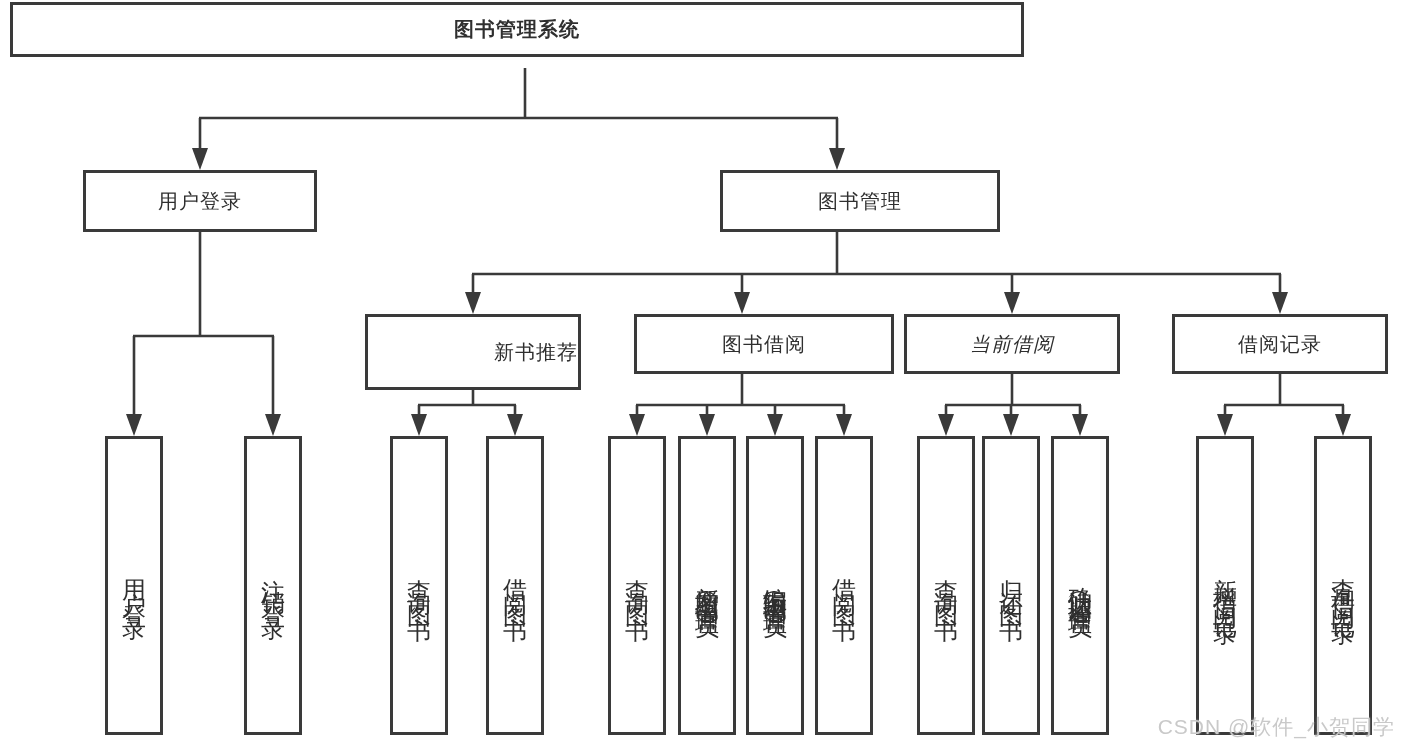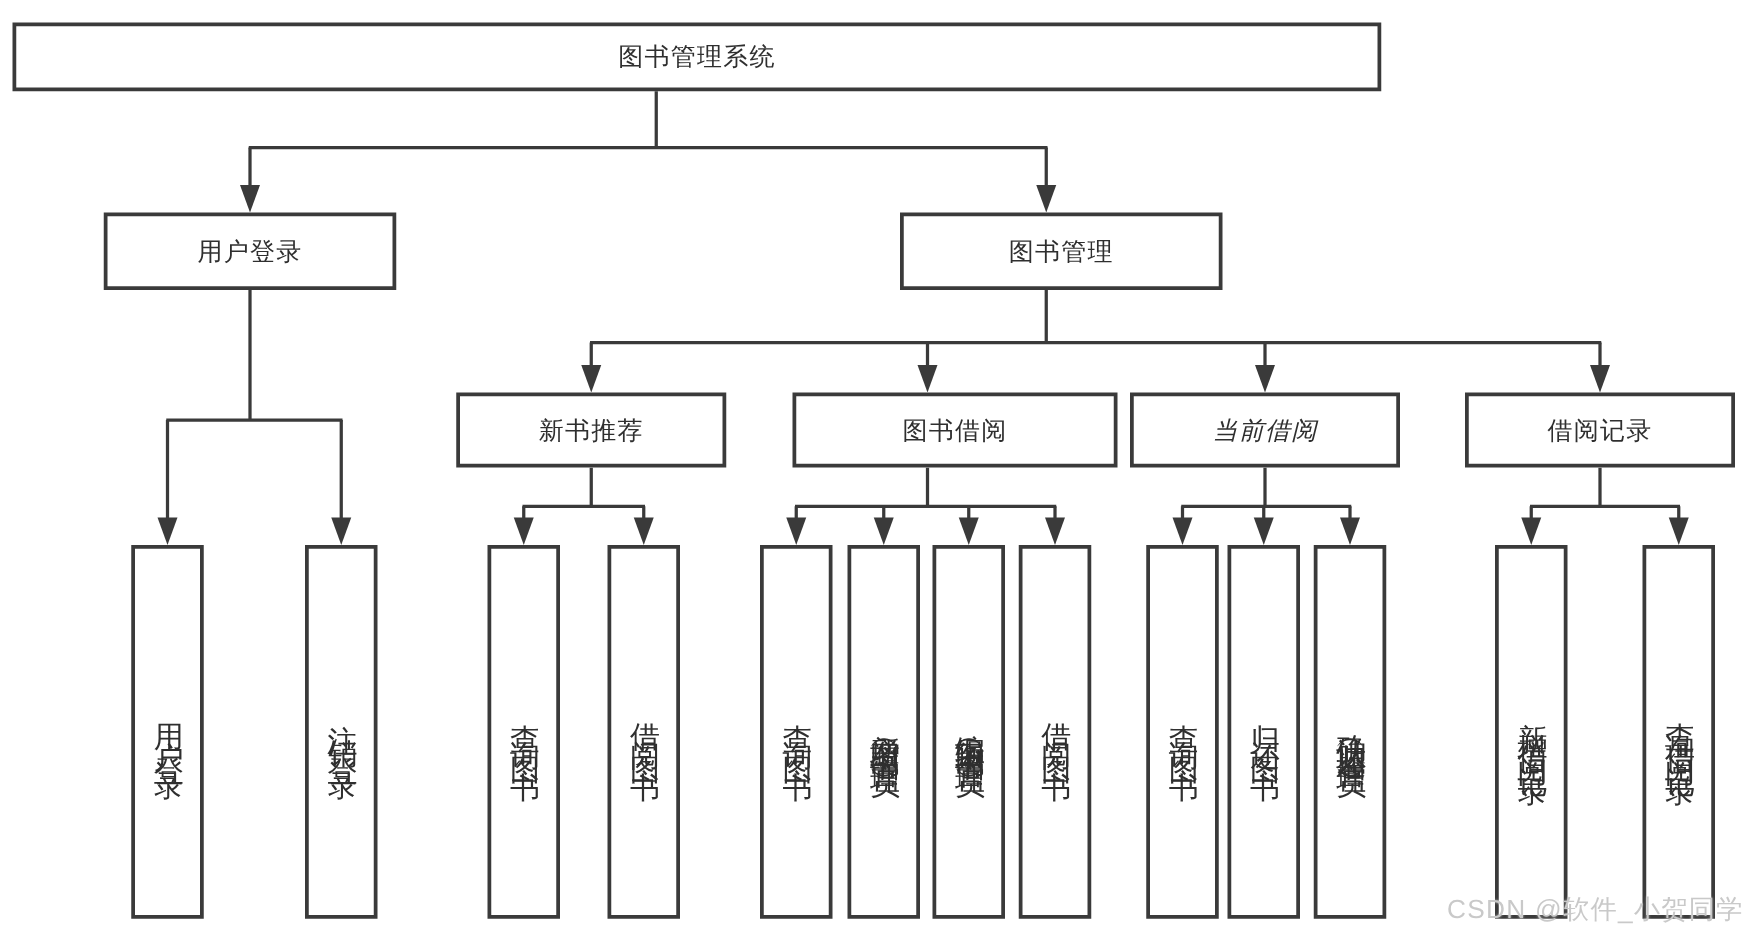--- a/index.html
+++ b/index.html
@@ -126,32 +126,32 @@
       <polygon points="767,414 783,414 775,436"></polygon>
       <polygon points="836,414 852,414 844,436"></polygon>
       <polygon points="938,414 954,414 946,436"></polygon>
       <polygon points="1003,414 1019,414 1011,436"></polygon>
       <polygon points="1072,414 1088,414 1080,436"></polygon>
       <polygon points="1217,414 1233,414 1225,436"></polygon>
       <polygon points="1335,414 1351,414 1343,436"></polygon>
     </g>
   </svg>
 
-  <div class="node" style="left:10px; top:18px; width:1095px; height:55px;">
+  <div class="node" style="left:10px; top:2px; width:1014px; height:55px;font-weight:bold;">
     <span>图书管理系统</span>
   </div>
 
   <div class="node" style="left:83px; top:170px; width:234px; height:62px;">
     <span>用户登录</span>
   </div>
-  <div class="node" style="left:720px; top:170px; width:258px; height:62px;">
+  <div class="node" style="left:720px; top:170px; width:280px; height:62px;">
     <span>图书管理</span>
   </div>
 
-  <div class="node" style="left:365px; top:314px; width:216px; height:60px;">
+  <div class="node" style="left:365px; top:314px; width:216px; height:76px;justify-content:flex-end;">
     <span>新书推荐</span>
   </div>
   <div class="node" style="left:634px; top:314px; width:260px; height:60px;">
     <span>图书借阅</span>
   </div>
   <div class="node" style="left:904px; top:314px; width:216px; height:60px;font-style:italic;">
     <span>当前借阅</span>
   </div>
   <div class="node" style="left:1172px; top:314px; width:216px; height:60px;">
     <span>借阅记录</span>

